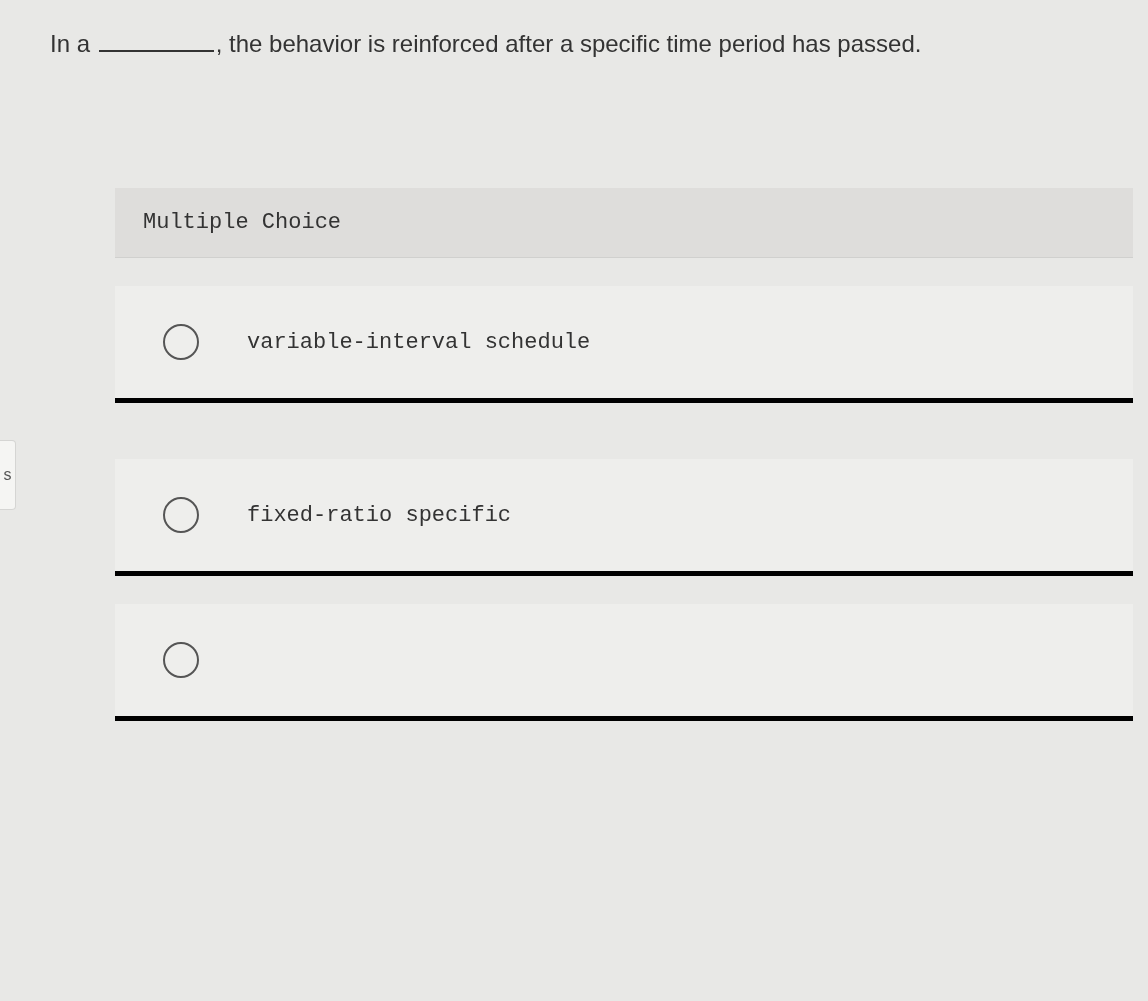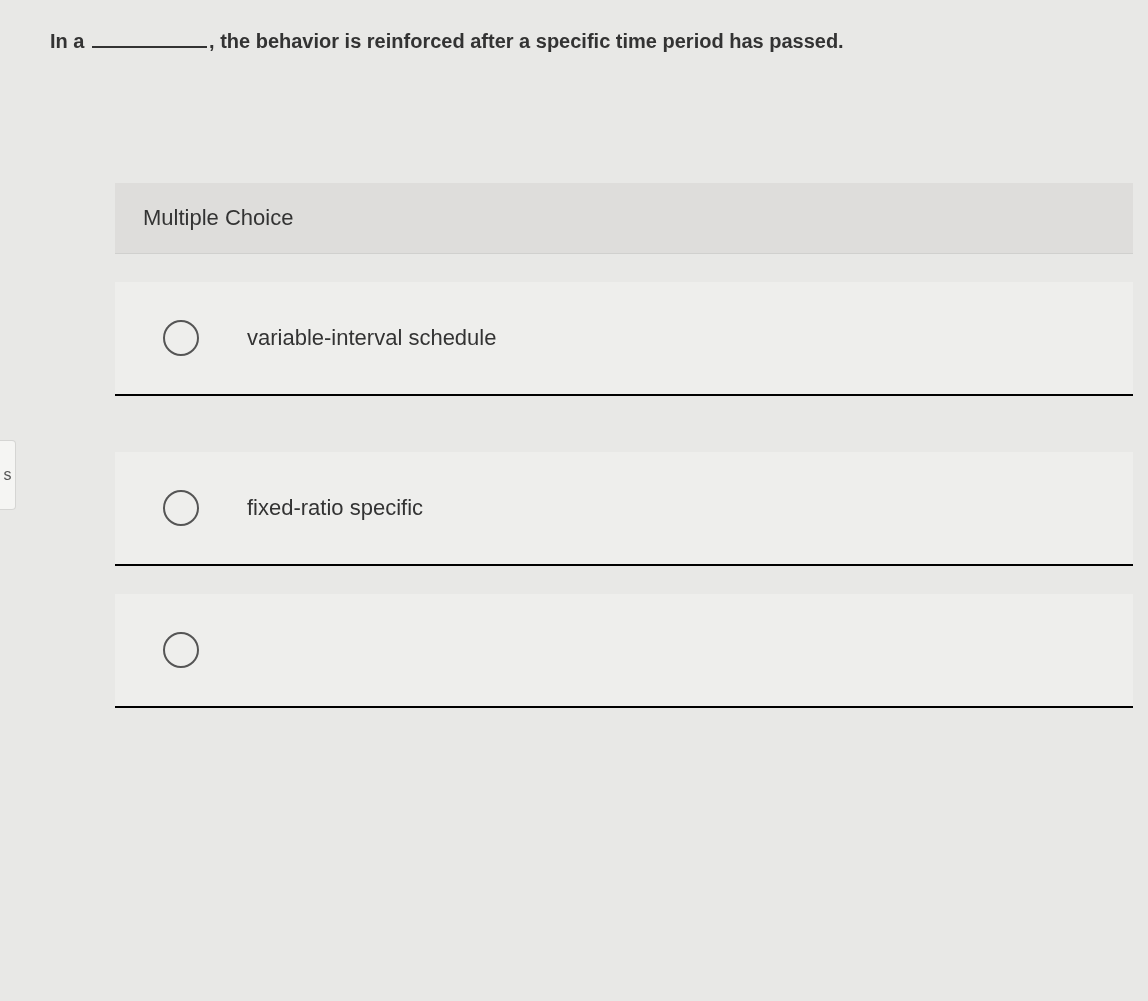--- a/index.html
+++ b/index.html
@@ -12,49 +12,50 @@
       background: #e8e8e6;
       width: 1148px;
       height: 1001px;
       position: relative;
       overflow: hidden;
     }
     .question-area {
       padding: 30px 30px 0 50px;
     }
     .question-text {
-      font-size: 20px;
+      font-size: 24px;
       color: #333;
-      font-weight: 700;
+      font-weight: 400;
     }
     .blank {
       display: inline-block;
       border-bottom: 2px solid #333;
       width: 115px;
       vertical-align: baseline;
       margin: 0 2px;
     }
     .answer-container {
       margin-top: 130px;
       margin-left: 115px;
       margin-right: 15px;
+      font-family: Liberation Mono, monospace;
     }
     .mc-header {
       background: #dedddb;
       padding: 22px 28px;
       font-size: 22px;
       color: #333;
       border-bottom: 1px solid #d0d0ce;
     }
     .option-row {
       background: #eeeeec;
       padding: 38px 45px 38px 48px;
       display: flex;
       align-items: center;
-      border-bottom: 2px solid #000000;
+      border-bottom: 5px solid #000000;
       cursor: pointer;
     }
     .radio {
       width: 36px;
       height: 36px;
       border: 2.5px solid #555;
       border-radius: 50%;
       margin-right: 48px;
       flex-shrink: 0;
       background: transparent;

